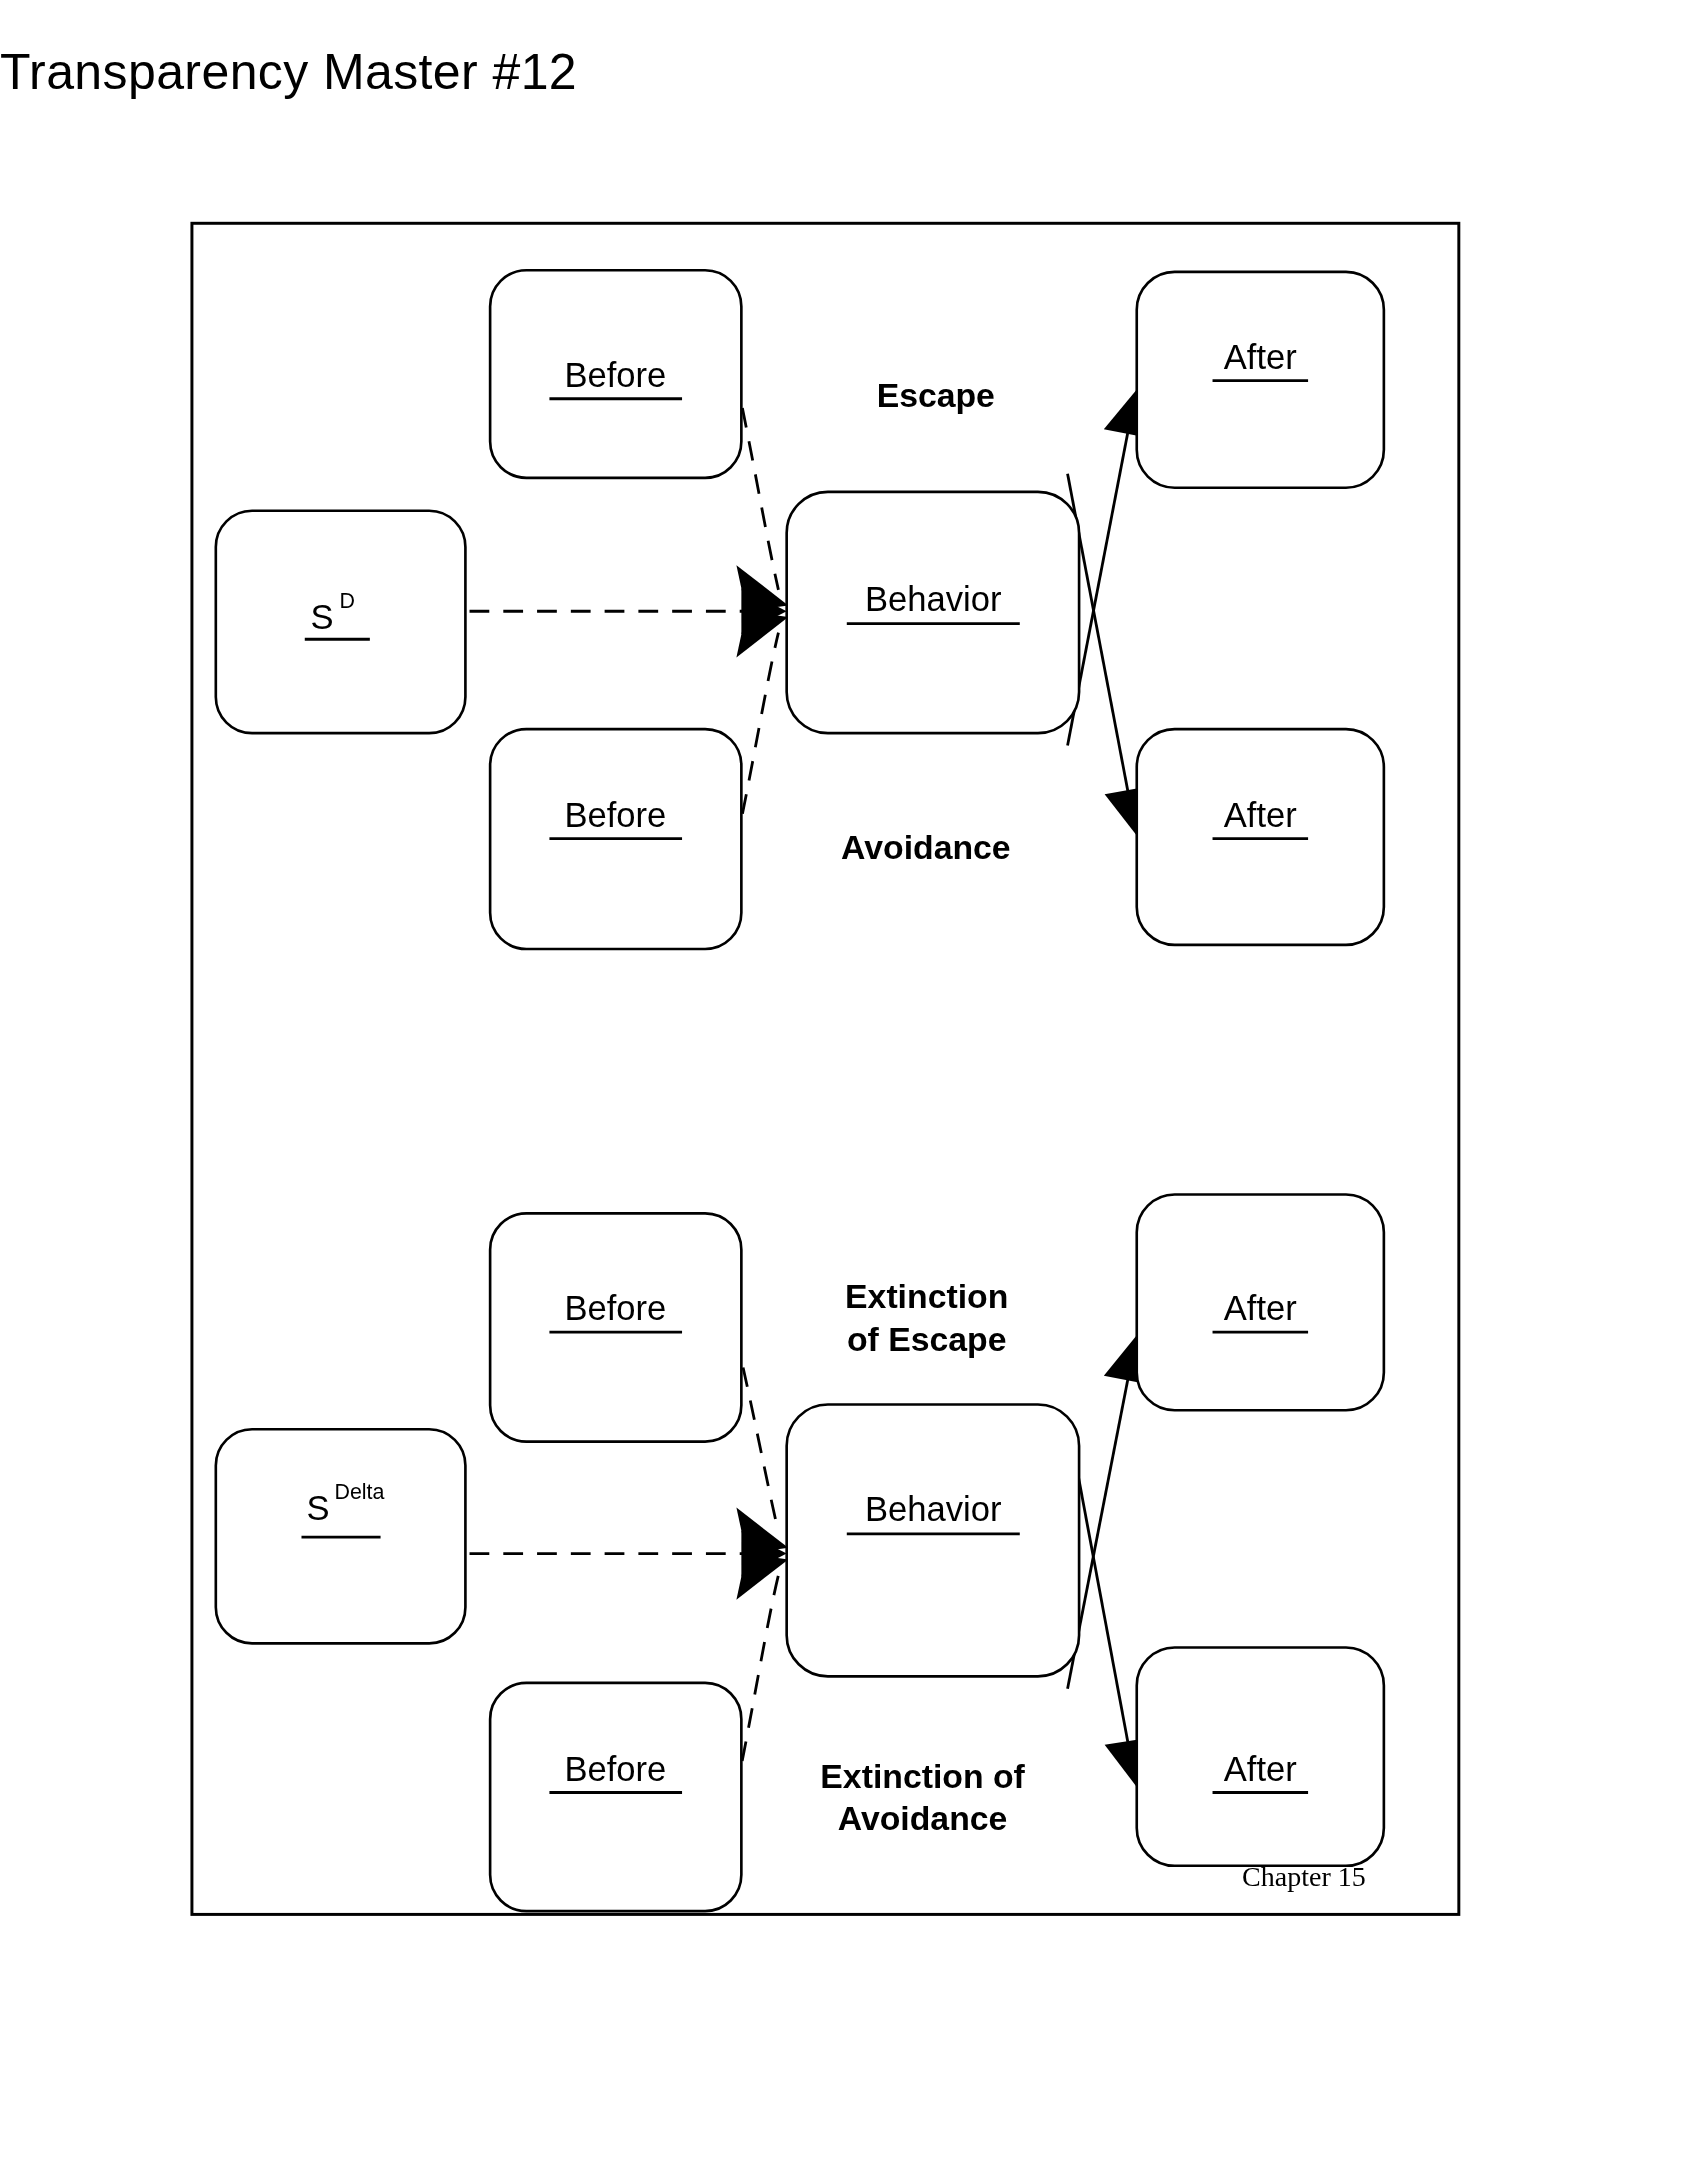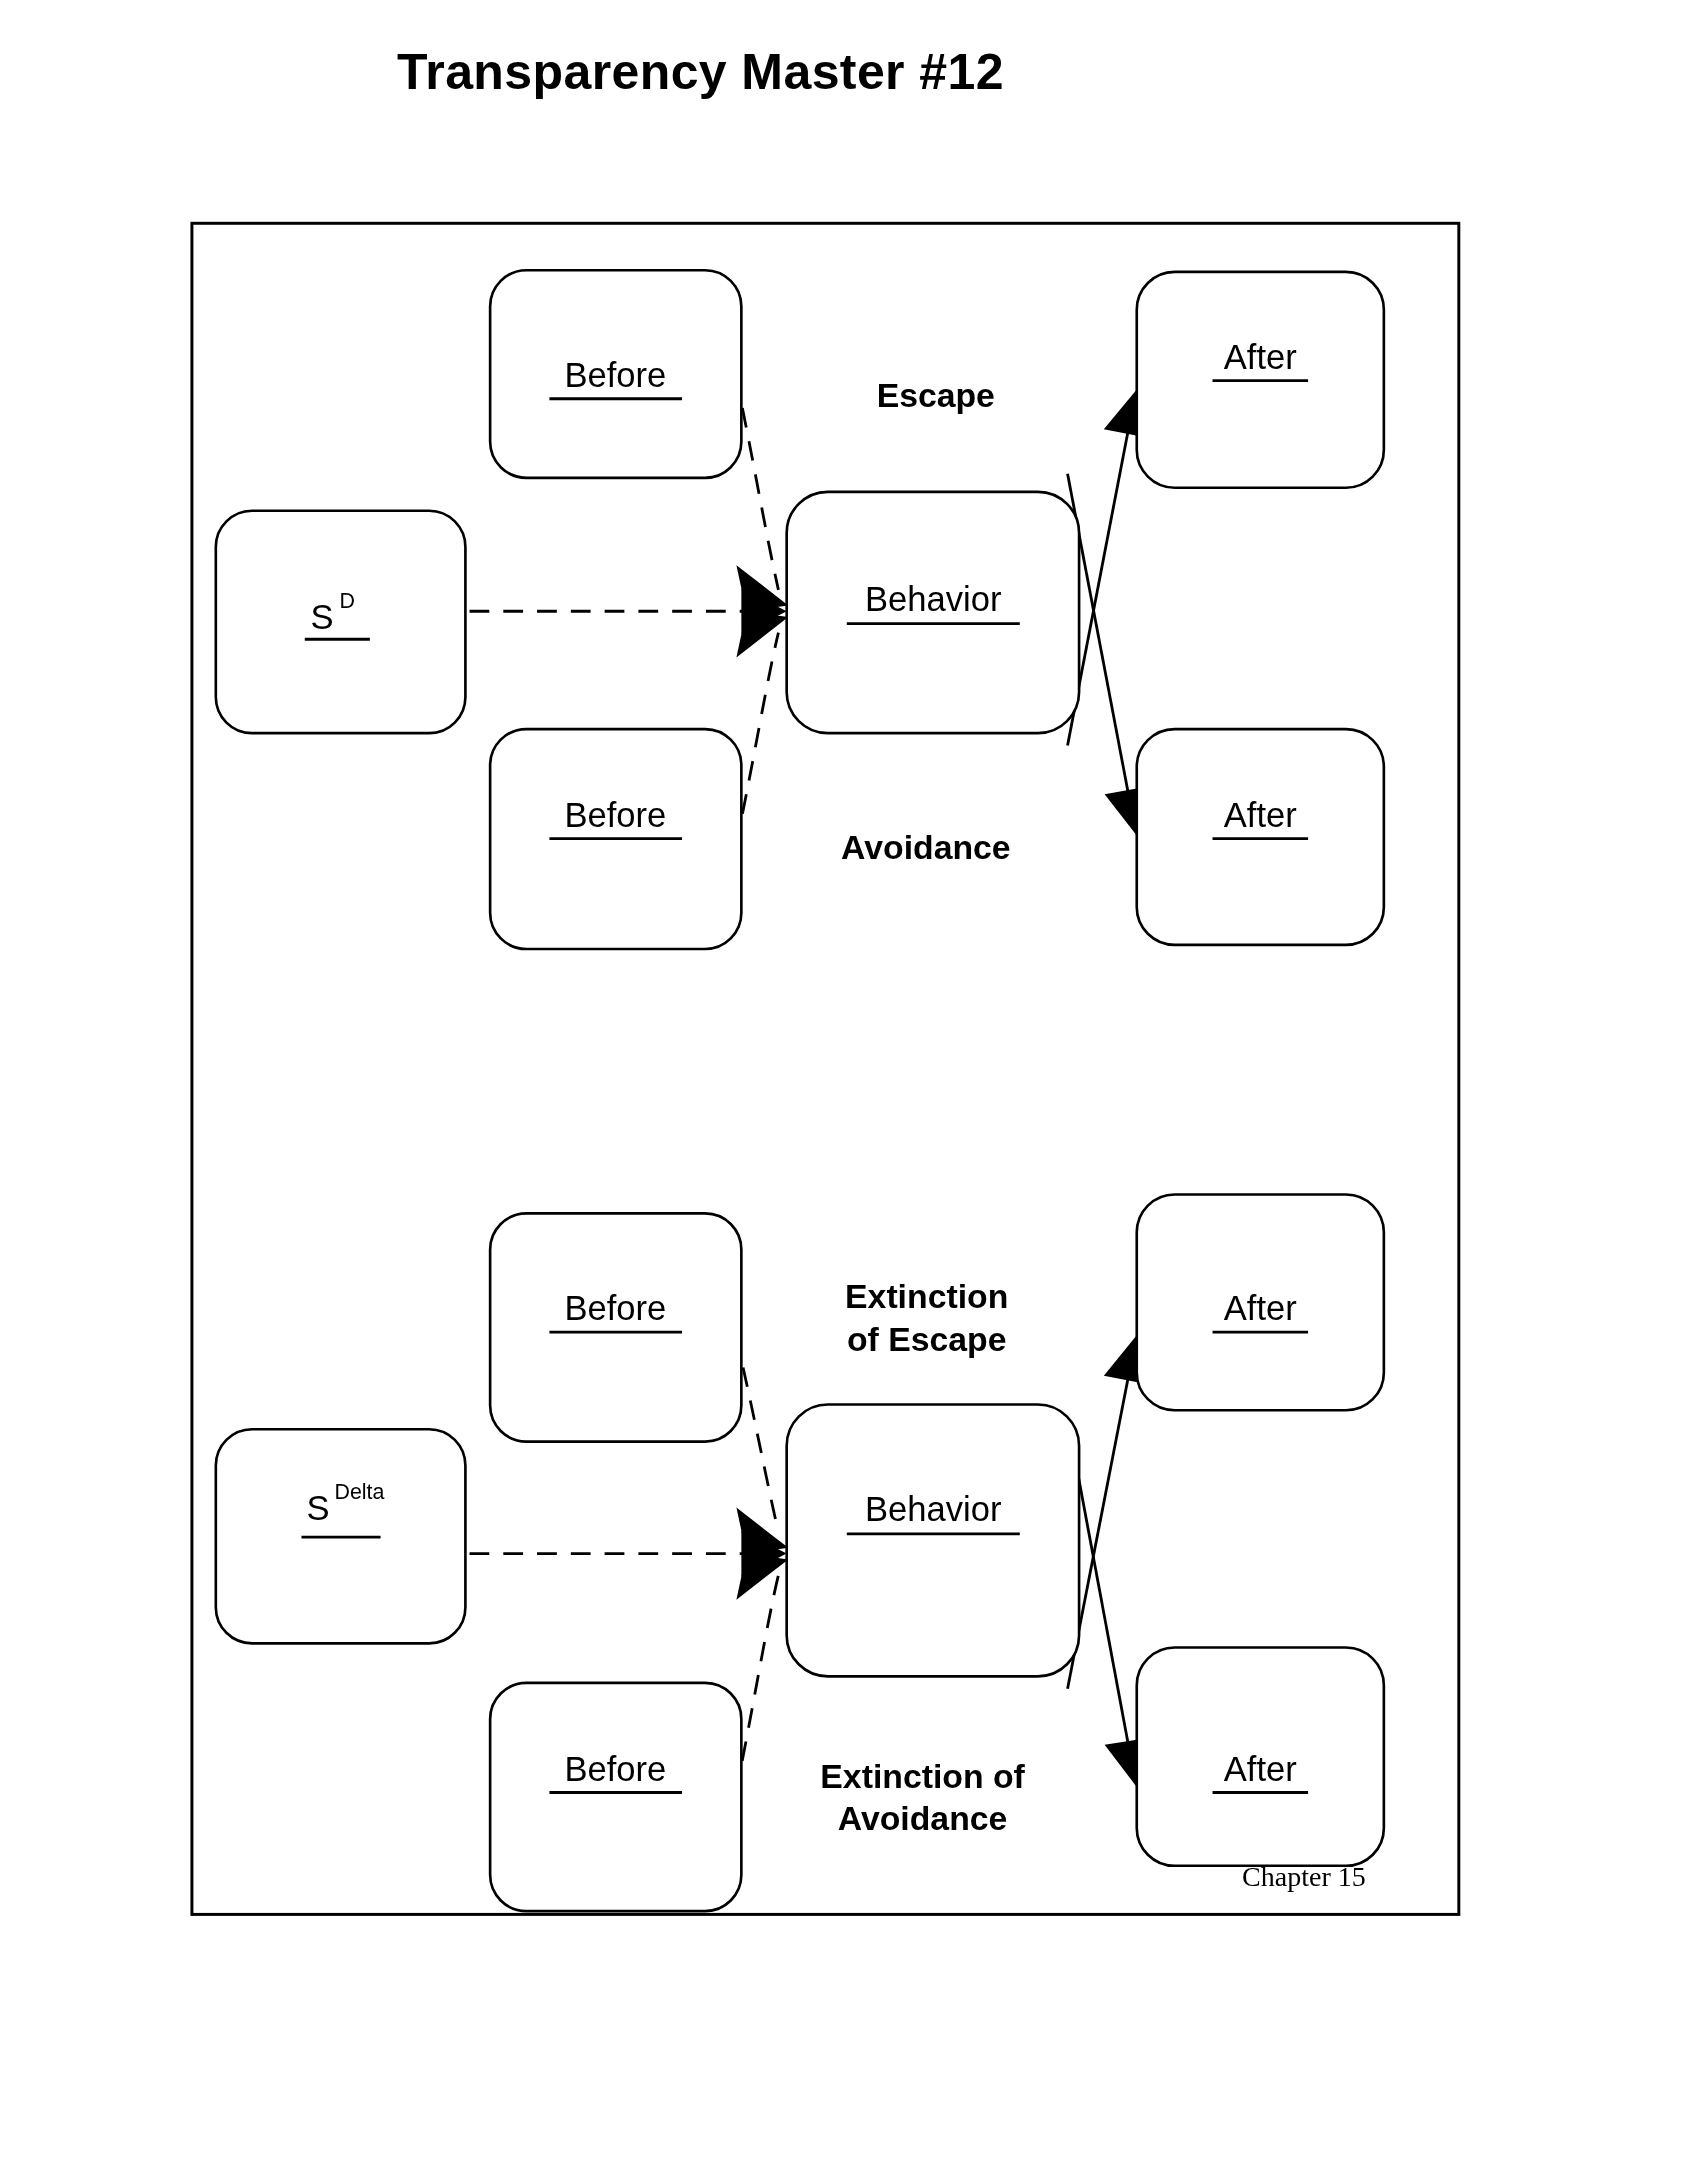--- a/index.html
+++ b/index.html
@@ -19,23 +19,22 @@
     position: relative;
     width: 1687px;
     height: 2183px;
     background: #ffffff;
   }
   #page-title {
     position: absolute;
     left: 0;
     top: 43px;
     width: 1401px;
-    text-align: center;
-    font-family: "Liberation Sans", sans-serif;
-    font-weight: bold;
+    font-family: "Liberation Sans", sans-serif;
+    font-weight: normal;
     font-size: 50px;
     letter-spacing: 0.4px;
     color: #000000;
     white-space: nowrap;
   }
   #diagram {
     position: absolute;
     left: 0;
     top: 0;
   }

